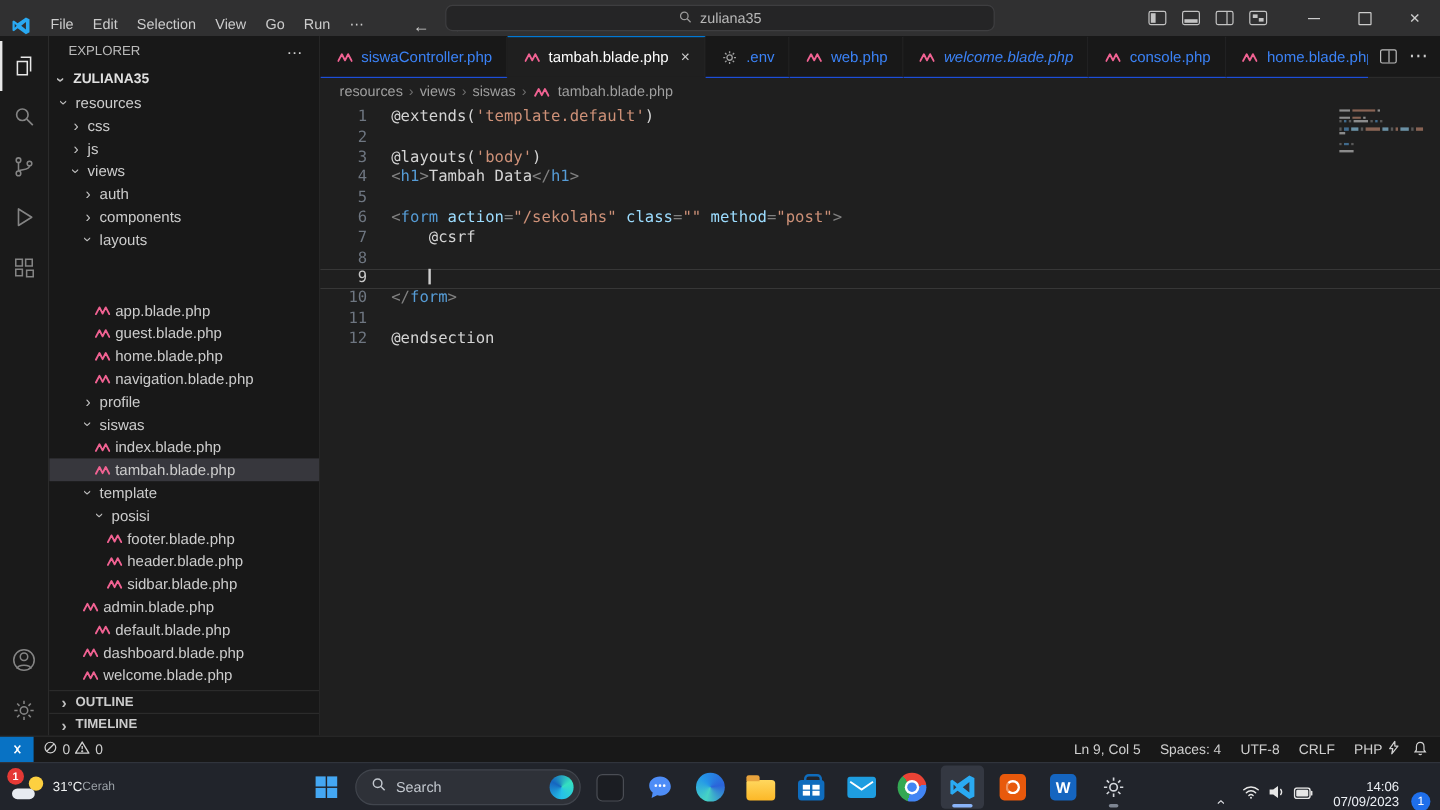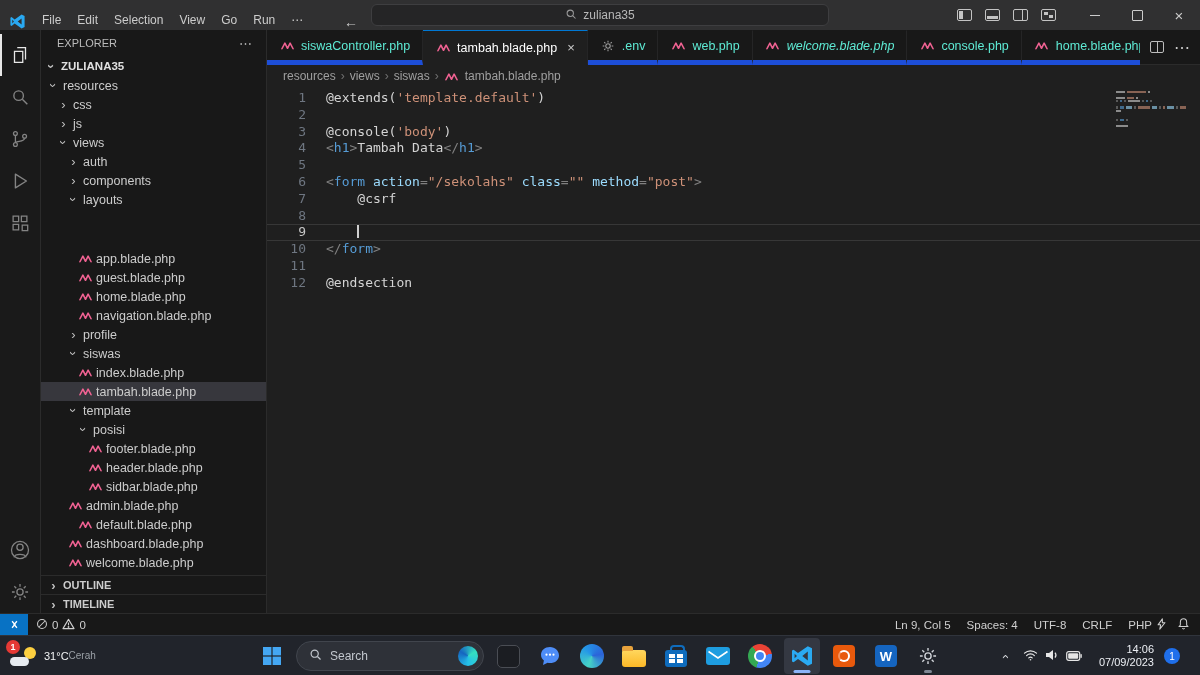--- a/index.html
+++ b/index.html
@@ -46,21 +46,21 @@
 .tw{width:13px;flex:0 0 13px;text-align:center;color:#c0c0c0;font-size:13px;display:inline-block;transform:none;line-height:17px}
 .tw.open{transform:rotate(90deg)}
 .fic{width:16px;flex:0 0 16px;display:inline-flex;align-items:center;justify-content:center}
 .tl{margin-left:3px}
 .sb-section{flex:0 0 19px;border-top:1px solid #2b2b2b;display:flex;align-items:center;gap:3px;padding-left:6px;font-size:11px;font-weight:bold;color:#cccccc}
 
 
 #editor{flex:1;display:flex;flex-direction:column;min-width:0;background:#1f1f1f}
 #tabbar{flex:0 0 35px;background:#181818;display:flex}
 #tabs{display:flex;flex:1;min-width:0;overflow:hidden}
-.tab{flex:0 0 auto;display:flex;align-items:center;gap:6px;padding:0 12px;font-size:12.5px;color:#5eead4;background:#181818;border-right:1px solid #252526;border-bottom:5px solid #1d4ed8;border-top:1px solid transparent;white-space:nowrap}
+.tab{flex:0 0 auto;display:flex;align-items:center;gap:6px;padding:0 12px;font-size:12.5px;color:#3b82f6;background:#181818;border-right:1px solid #252526;border-bottom:1px solid #1d4ed8;border-top:1px solid transparent;white-space:nowrap}
 .tab.active{background:#1f1f1f;color:#ffffff;border-bottom:1px solid #1f1f1f;border-top:1px solid #0078d4}
 .tab-label.it{font-style:italic}
 .tab-close{margin-left:4px;font-size:13px;color:#cccccc}
 .tab-actions{flex:0 0 auto;display:flex;align-items:center;gap:10px;padding:0 10px;background:#181818;border-bottom:1px solid #2b2b2b;color:#cccccc}
 .split-ic{width:14px;height:12px;border:1px solid #bdbdbd;border-radius:2px;position:relative;display:inline-block}
 .split-ic::before{content:'';position:absolute;left:50%;top:0;bottom:0;width:1px;background:#bdbdbd}
 #breadcrumbs{flex:0 0 22px;display:flex;align-items:center;gap:5px;padding-left:16px;font-size:12px;color:#9f9f9f}
 .bc-sep{color:#6f6f6f}
 #code{flex:1;position:relative;font-family:"DejaVu Sans Mono",monospace;font-size:13px;padding-top:3px}
 .code-line{display:flex;height:16.8px;line-height:16.8px}
@@ -106,21 +106,21 @@
 .folder-ic::before{content:'';position:absolute;top:-4px;left:0;width:11px;height:5px;background:#e8a33d;border-radius:2px 2px 0 0}
 .store-ic{width:22px;height:17px;background:#0f6cbd;border-radius:3px;position:relative;margin-top:5px}
 .store-ic::before{content:'';position:absolute;top:-5px;left:5px;width:11px;height:6px;border:2px solid #0f6cbd;border-bottom:none;border-radius:4px 4px 0 0}
 .store-ic::after{content:'';position:absolute;left:4px;top:4px;width:14px;height:9px;background-image:linear-gradient(#fff,#fff),linear-gradient(#fff,#fff),linear-gradient(#fff,#fff),linear-gradient(#fff,#fff);background-size:6px 4px;background-position:0 0,8px 0,0 5px,8px 5px;background-repeat:no-repeat}
 .chrome-ic{width:24px;height:24px;border-radius:50%;background:conic-gradient(from -40deg,#ea4335 0 33%,#4285f4 0 66%,#34a853 0 100%);position:relative}
 .chrome-ic::before{content:'';position:absolute;inset:6px;background:#fff;border-radius:50%}
 .chrome-ic::after{content:'';position:absolute;inset:8px;background:#4285f4;border-radius:50%}
 .ppt-ic{width:22px;height:22px;border-radius:4px;background:#e8590c;position:relative}
 .ppt-ic::before{content:'';position:absolute;left:5px;top:5px;width:8px;height:8px;border:2.5px solid #fff;border-radius:50%;border-left-color:rgba(255,255,255,.35)}
 .word-ic{width:22px;height:22px;border-radius:4px;background:#1565c0;color:#fff;font-weight:bold;font-size:13px;display:flex;align-items:center;justify-content:center}
-.tb-tray{position:absolute;right:20px;top:0;height:40px;display:flex;align-items:center;gap:10px}
+.tb-tray{position:absolute;right:8px;top:0;height:40px;display:flex;align-items:flex-end;gap:10px}
 .chev-up{display:inline-block;transform:rotate(-90deg);color:#dfe1e5;font-size:13px}
 .tray-pill{display:flex;align-items:center;gap:7px;padding:5px 7px;border-radius:4px}
 .clock{display:flex;flex-direction:column;align-items:flex-end;font-size:11px;line-height:13px;color:#eceff4}
 .n-badge{width:16px;height:16px;border-radius:50%;background:#1f6feb;color:#fff;font-size:10px;display:flex;align-items:center;justify-content:center}
 </style>
 </head>
 <body>
 
 <div id="screen">
 
@@ -485,21 +485,21 @@
             <div class="code-line">
               <span class="gutter">1</span>
               <span class="ltext"><span class="c-plain">@extends(</span><span class="c-string">'template.default'</span><span class="c-plain">)</span></span>
             </div>
             <div class="code-line">
               <span class="gutter">2</span>
               <span class="ltext"></span>
             </div>
             <div class="code-line">
               <span class="gutter">3</span>
-              <span class="ltext"><span class="c-plain">@console(</span><span class="c-string">'body'</span><span class="c-plain">)</span></span>
+              <span class="ltext"><span class="c-plain">@layouts(</span><span class="c-string">'body'</span><span class="c-plain">)</span></span>
             </div>
             <div class="code-line">
               <span class="gutter">4</span>
               <span class="ltext"><span class="c-punct">&lt;</span><span class="c-tag">h1</span><span class="c-punct">&gt;</span><span class="c-plain">Tambah Data</span><span class="c-punct">&lt;/</span><span class="c-tag">h1</span><span class="c-punct">&gt;</span></span>
             </div>
             <div class="code-line">
               <span class="gutter">5</span>
               <span class="ltext"></span>
             </div>
             <div class="code-line">

